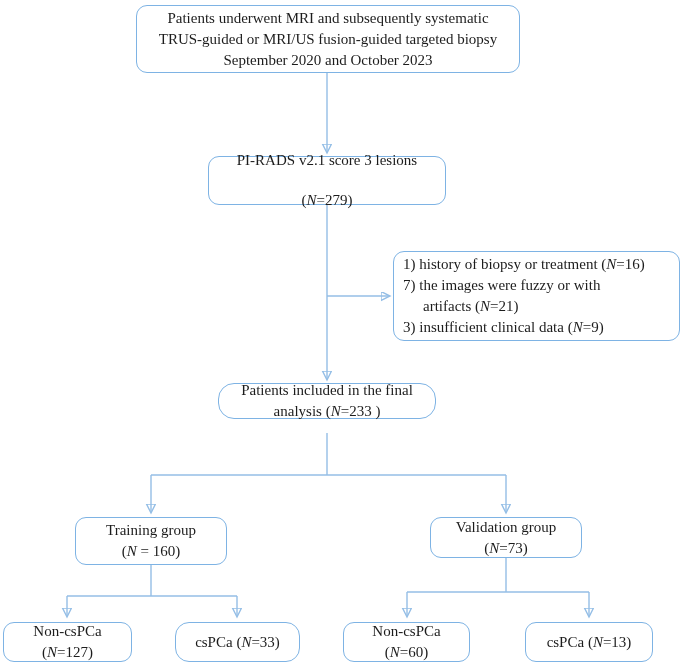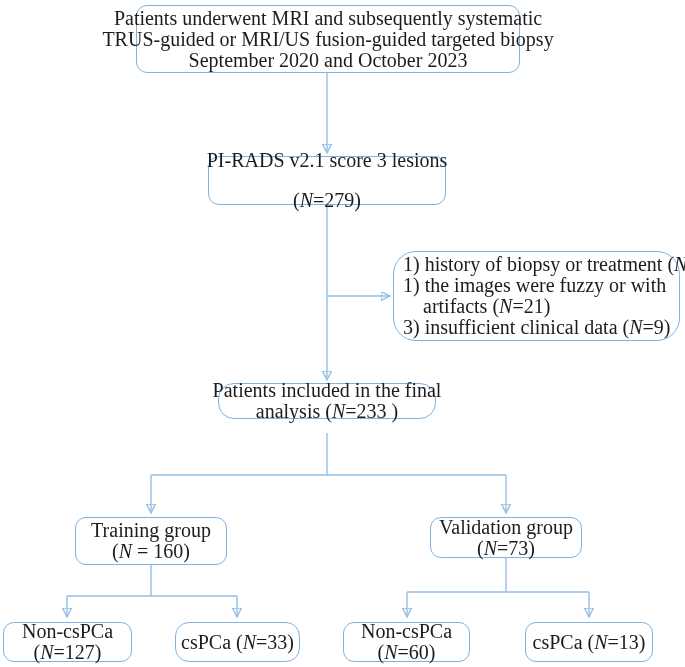--- a/index.html
+++ b/index.html
@@ -26,37 +26,37 @@
     position: absolute;
     box-sizing: border-box;
     background: #ffffff;
     border: 1.5px solid #7eb3e4;
     border-radius: 11px;
     display: flex;
     flex-direction: column;
     justify-content: center;
     align-items: center;
     text-align: center;
-    font-size: 20px;
+    font-size: 15px;
     line-height: 21px;
   }
   .box .line { white-space: nowrap; }
   .box.left-align {
     align-items: flex-start;
     text-align: left;
     padding-left: 9px;
     padding-right: 4px;
   }
   .box .wrap-indent { padding-left: 20px; }
   i { font-style: italic; }
 
   
   #box-initial        { left: 136px; top: 5px;   width: 384px; height: 68px; }
   #box-pirads         { left: 208px; top: 156px; width: 238px; height: 49px; gap: 19px; }
-  #box-exclusion      { left: 393px; top: 251px; width: 287px; height: 90px; border-radius: 23px; }
+  #box-exclusion      { left: 393px; top: 251px; width: 287px; height: 90px; }
   #box-final          { left: 218px; top: 383px; width: 218px; height: 36px; border-radius: 16px; }
   #box-training       { left: 75px;  top: 517px; width: 152px; height: 48px; }
   #box-validation     { left: 430px; top: 517px; width: 152px; height: 41px; }
   #box-train-noncspca { left: 3px;   top: 622px; width: 129px; height: 40px; }
   #box-train-cspca    { left: 175px; top: 622px; width: 125px; height: 40px; border-radius: 14px; }
   #box-val-noncspca   { left: 343px; top: 622px; width: 127px; height: 40px; }
   #box-val-cspca      { left: 525px; top: 622px; width: 128px; height: 40px; }
 </style>
 </head>
 <body>
@@ -92,21 +92,21 @@
     <div class="line">September 2020 and October 2023</div>
   </div>
 
   <div class="box" id="box-pirads">
     <div class="line">PI-RADS v2.1 score 3 lesions</div>
     <div class="line">(<i>N</i>=279)</div>
   </div>
 
   <div class="box left-align" id="box-exclusion">
     <div class="line">1) history of biopsy or treatment (<i>N</i>=16)</div>
-    <div class="line">1) the images were fuzzy or with</div>
+    <div class="line">7) the images were fuzzy or with</div>
     <div class="line wrap-indent">artifacts (<i>N</i>=21)</div>
     <div class="line">3) insufficient clinical data (<i>N</i>=9)</div>
   </div>
 
   <div class="box" id="box-final">
     <div class="line">Patients included in the final</div>
     <div class="line">analysis (<i>N</i>=233 )</div>
   </div>
 
   <div class="box" id="box-training">

